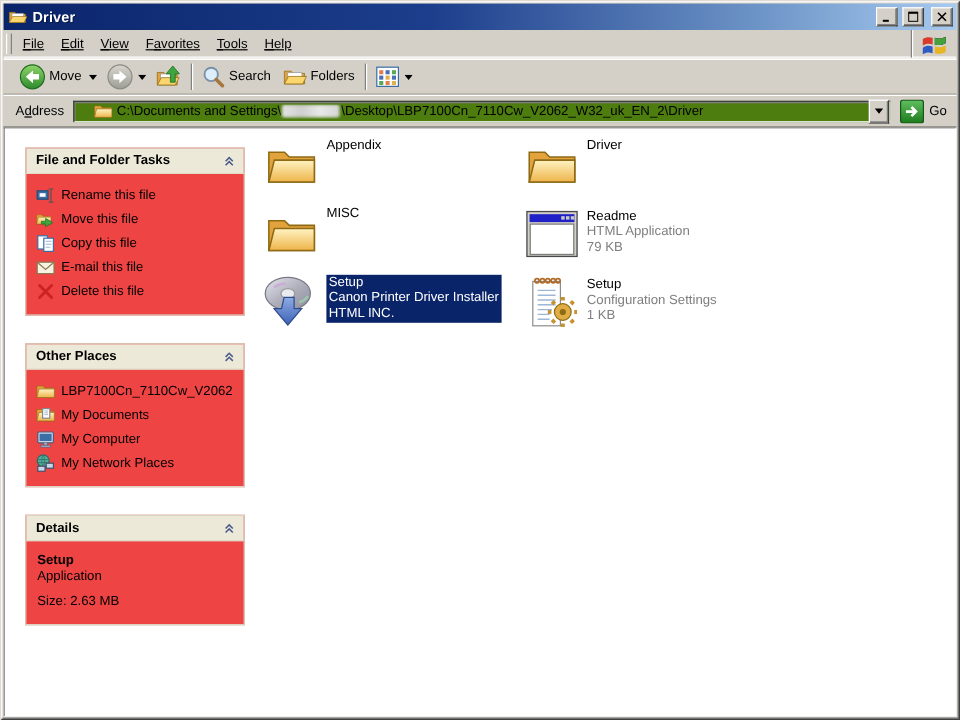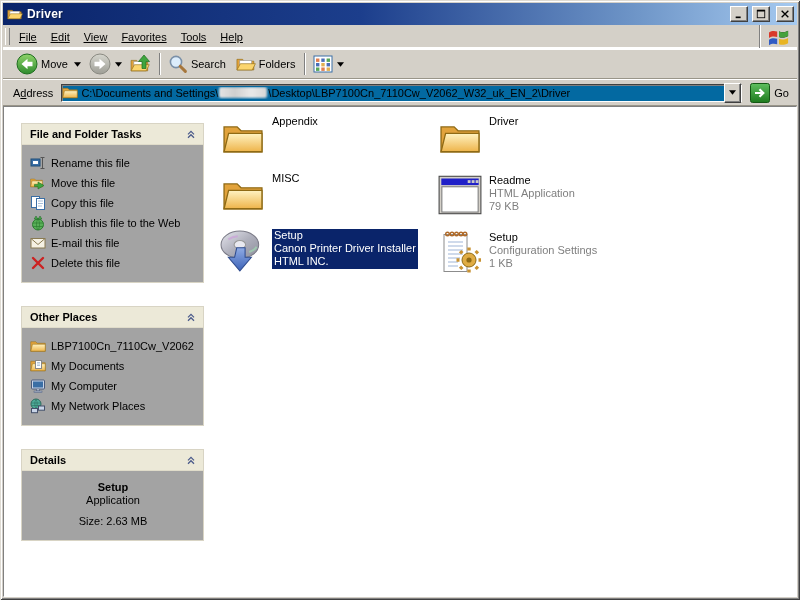--- a/index.html
+++ b/index.html
@@ -53,21 +53,21 @@
   .dd { width:7px; height:5px; margin-left:1px; }
   .tlabel { padding-right:2px; }
 
   
   .addressbar {
     height:27px; display:flex; align-items:center; background:#D4D0C8; flex:0 0 auto; gap:4px;
     border-top:1px solid #fff; border-bottom:1px solid #999589; padding:0 2px 0 0;
   }
   .addr-label { padding:0 4px 0 10px; }
   .addr-combo {
-    flex:1; height:18px; background:#0369a1; display:flex; align-items:center; gap:3px; padding-left:0;
+    flex:1; height:18px; background:#4d7c0f; display:flex; align-items:center; gap:3px; padding-left:16px;
     border:1px solid; border-color:#404040 #fff #fff #404040; box-shadow:inset 1px 1px 0 #808080;
   }
   .addr-combo svg { width:16px; height:13px; flex:0 0 auto; }
   .addr-path { white-space:nowrap; overflow:hidden; display:flex; align-items:center; }
   .redacted { display:inline-block; width:48px; height:11px; margin:0 1px; border-radius:2px;
     background:linear-gradient(90deg,#e4e4e4,#cfcfcf,#e9e9e9,#d6d6d6); filter:blur(1.2px); }
   .addr-drop { width:17px; height:20px; margin-left:auto; background:#D4D0C8; flex:0 0 auto;
     border:1px solid; border-color:#fff #404040 #404040 #fff; box-shadow:inset -1px -1px 0 #808080;
     display:flex; align-items:center; justify-content:center; }
   .addr-drop svg { width:7px; height:5px; }
@@ -75,21 +75,21 @@
   .go-btn { width:20px; height:20px; }
 
   
   .content {
     flex:1; background:#fff; overflow:hidden; position:relative; display:flex;
     border:1px solid; border-color:#808080 #fff #fff #808080;
   }
 
   
   .sidebar { width:212px; flex:0 0 auto; padding:16px 0 0 17px; }
-  .panel { width:183px; border:1px solid #D8D4C4; margin-bottom:23px; background:#a3a3a3;text-align:center; }
+  .panel { width:183px; border:1px solid #D8D4C4; margin-bottom:23px; background:#ef4444; }
   .panel-h {
     height:21px; background:#ECE9D8; display:flex; align-items:center; justify-content:space-between;
     padding:0 6px 0 8px; font-weight:bold; border-bottom:1px solid #E0DCCA;
   }
   .panel-h svg { width:12px; height:12px; }
   .panel-b { padding:8px 6px 9px 8px; }
   .task-item { display:flex; align-items:center; gap:5px; height:20px; cursor:pointer; }
   .task-item svg { width:16px; height:16px; flex:0 0 auto; }
   .task-item .tlink { white-space:nowrap; overflow:hidden; }
   .details-b { padding:10px 8px 12px 9px; }
@@ -439,26 +439,20 @@
               <span class="tlink">Move this file</span>
             </div>
           <div class="task-item">
               <svg>
                 <use href="#s-copy"></use>
               </svg>
               <span class="tlink">Copy this file</span>
             </div>
           <div class="task-item">
               <svg>
-                <use href="#s-publish"></use>
-              </svg>
-              <span class="tlink">Publish this file to the Web</span>
-            </div>
-          <div class="task-item">
-              <svg>
                 <use href="#s-email"></use>
               </svg>
               <span class="tlink">E-mail this file</span>
             </div>
           <div class="task-item">
               <svg>
                 <use href="#s-delete"></use>
               </svg>
               <span class="tlink">Delete this file</span>
             </div>

